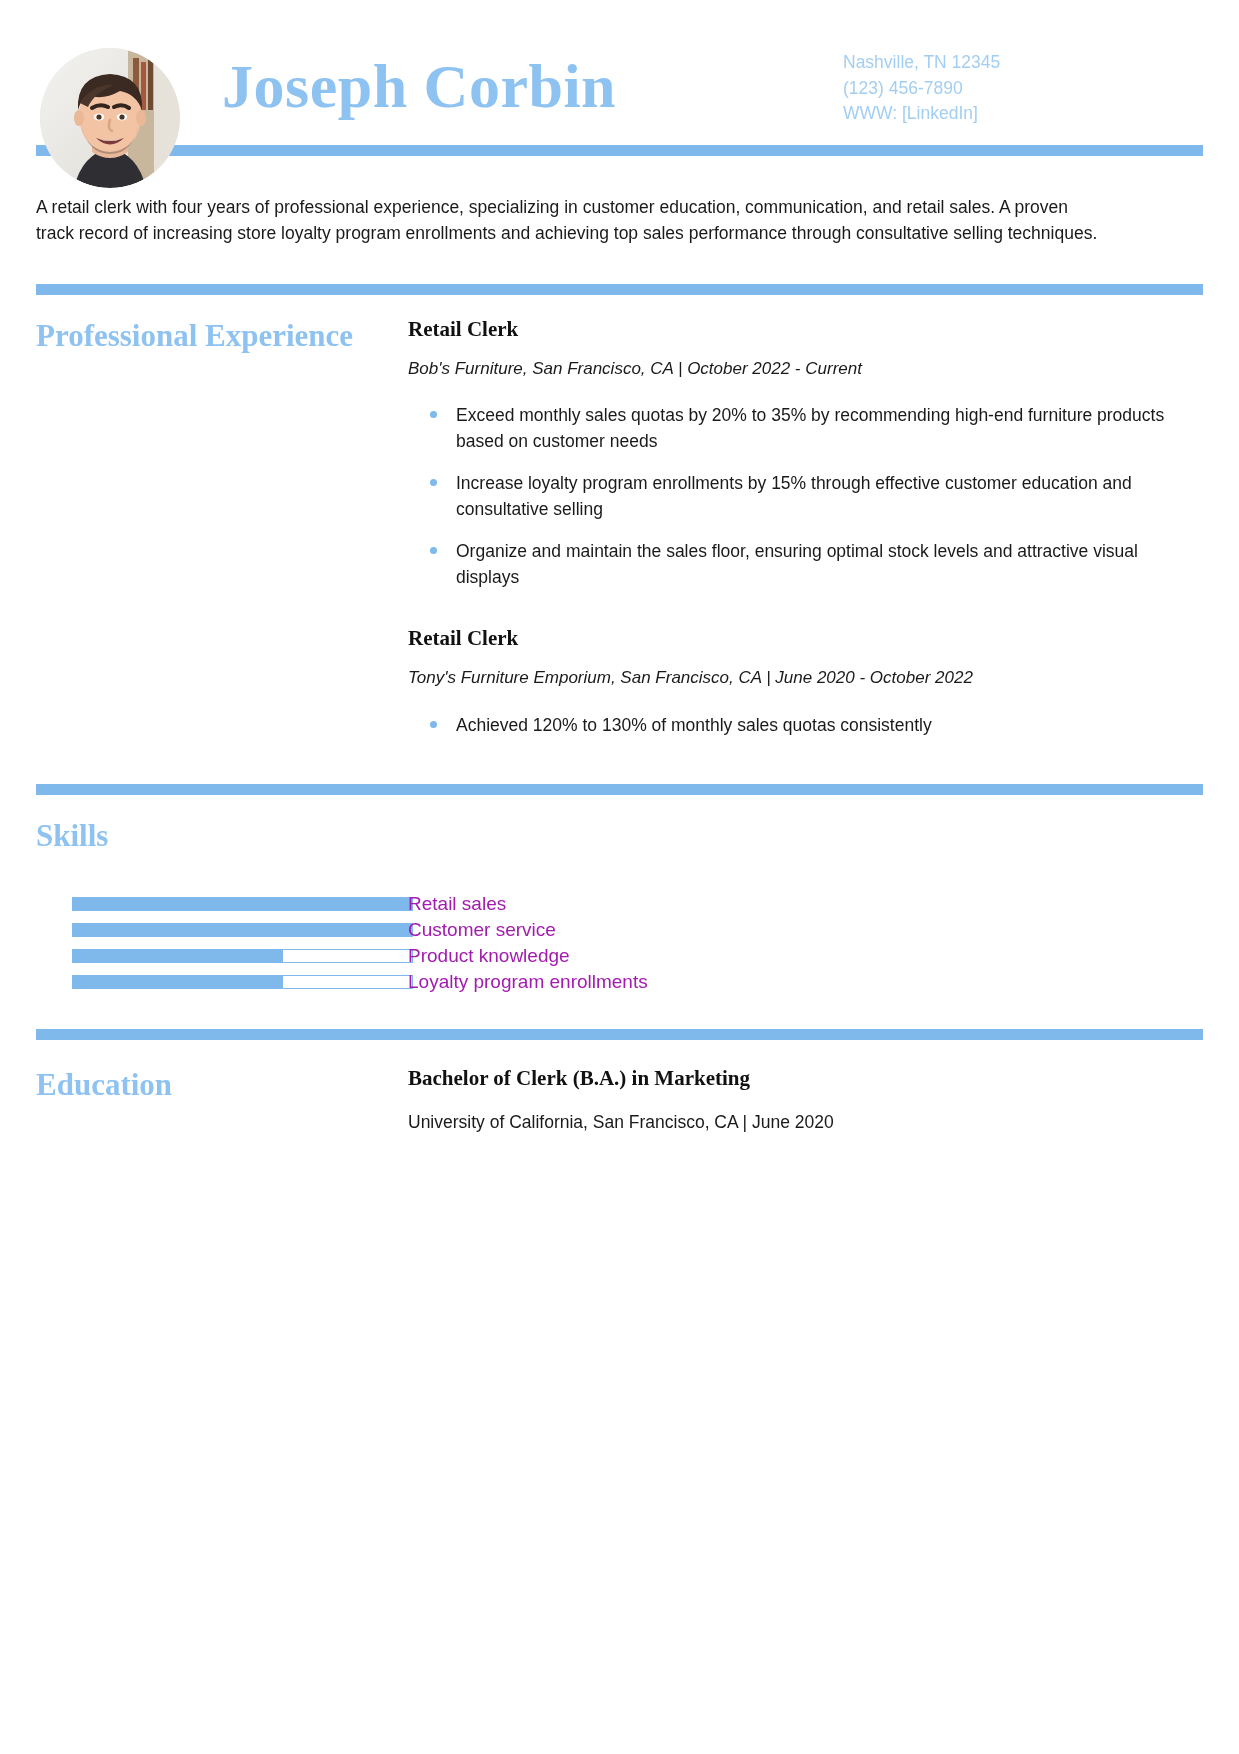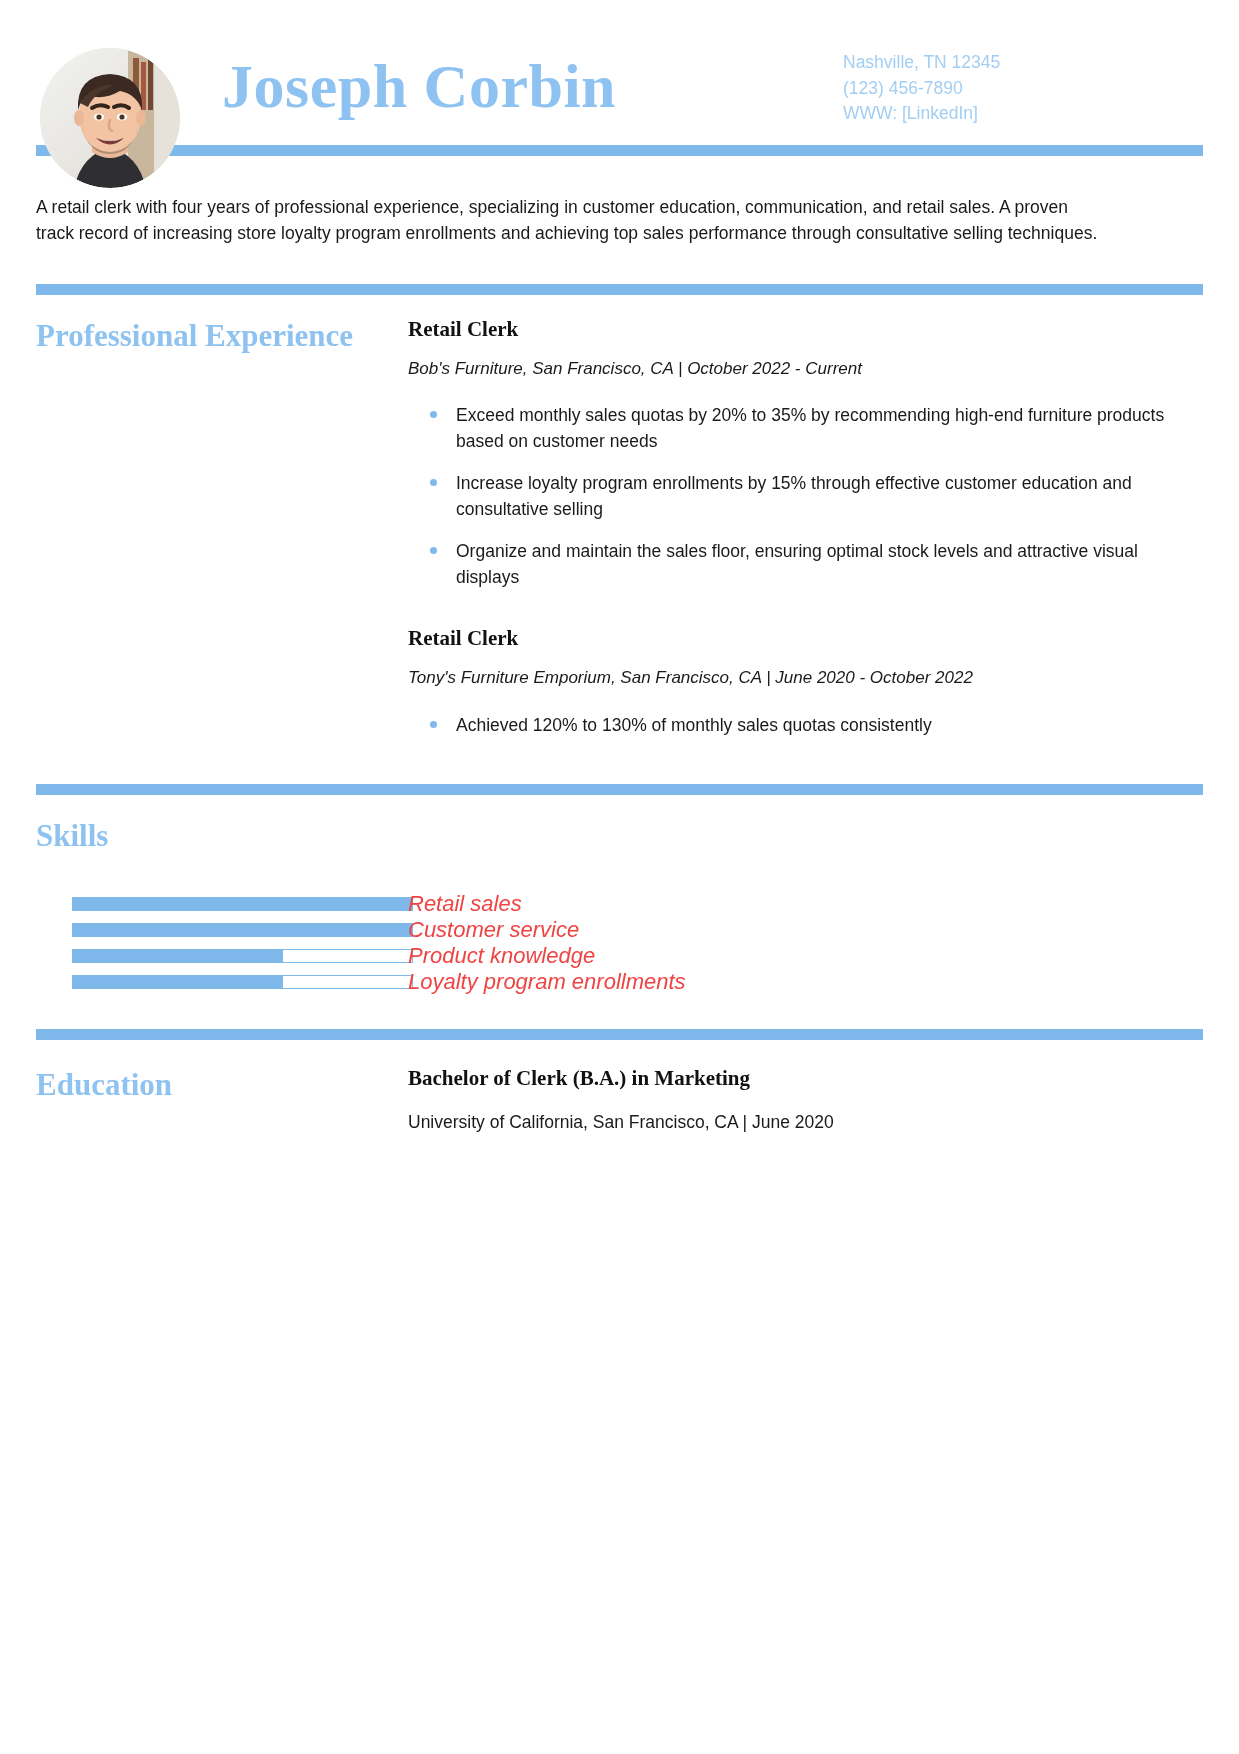--- a/index.html
+++ b/index.html
@@ -160,24 +160,23 @@
     height: 14px;
     border: 1px solid #7fb9ec;
     box-sizing: border-box;
     background: #ffffff;
   }
   .skill-bar-fill {
     height: 100%;
     background: #7fb9ec;
   }
   .skill-label {
-    font-size: 22px;
+    font-size: 19px;
     line-height: 26px;
-    color: #ef4444;
-    font-style: italic;
+    color: #a21caf;
   }
   .skills-wrap {
     position: relative;
   }
   .skill-line {
     position: relative;
     height: 26px;
   }
   .skill-line .skill-label {
     position: absolute;

